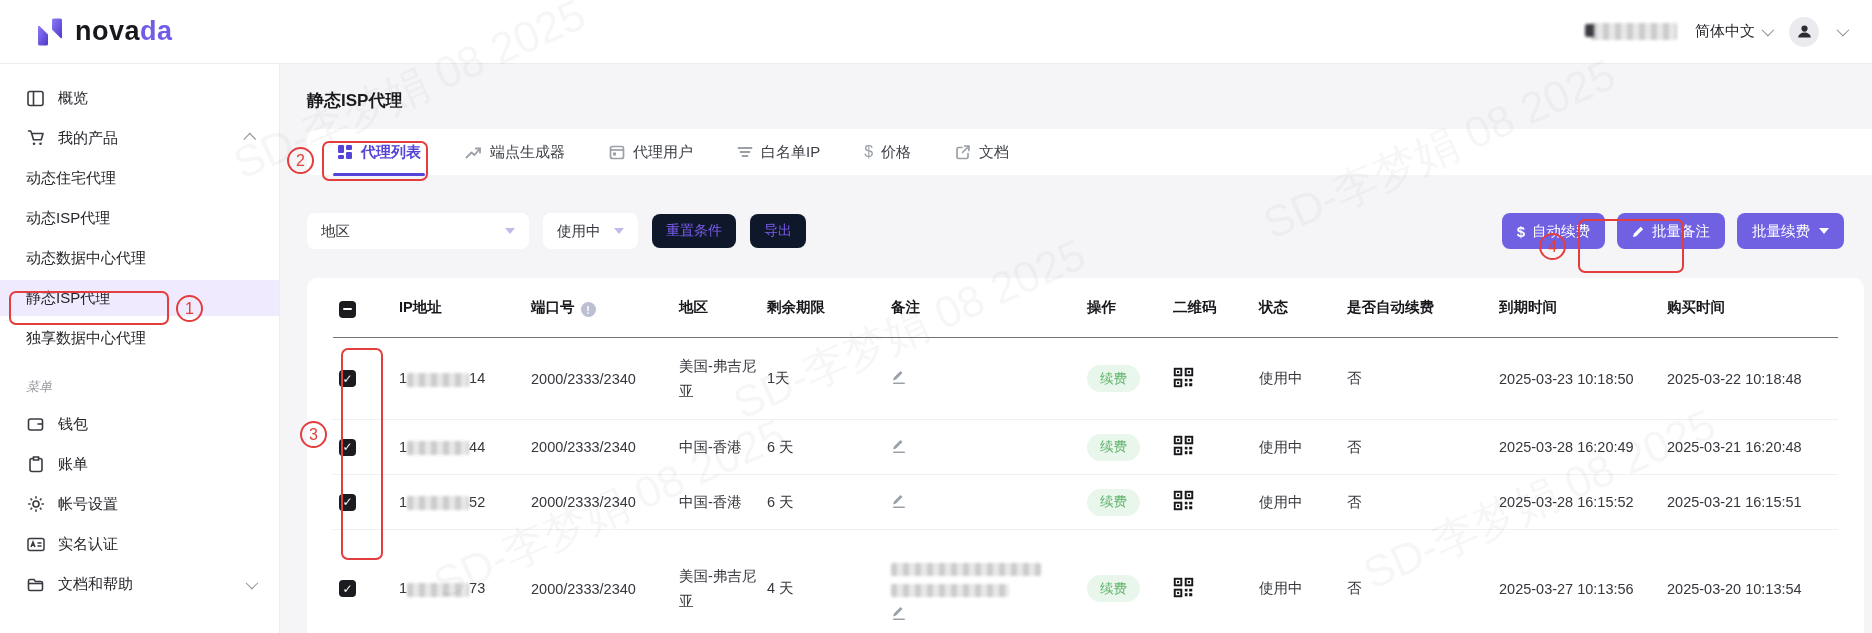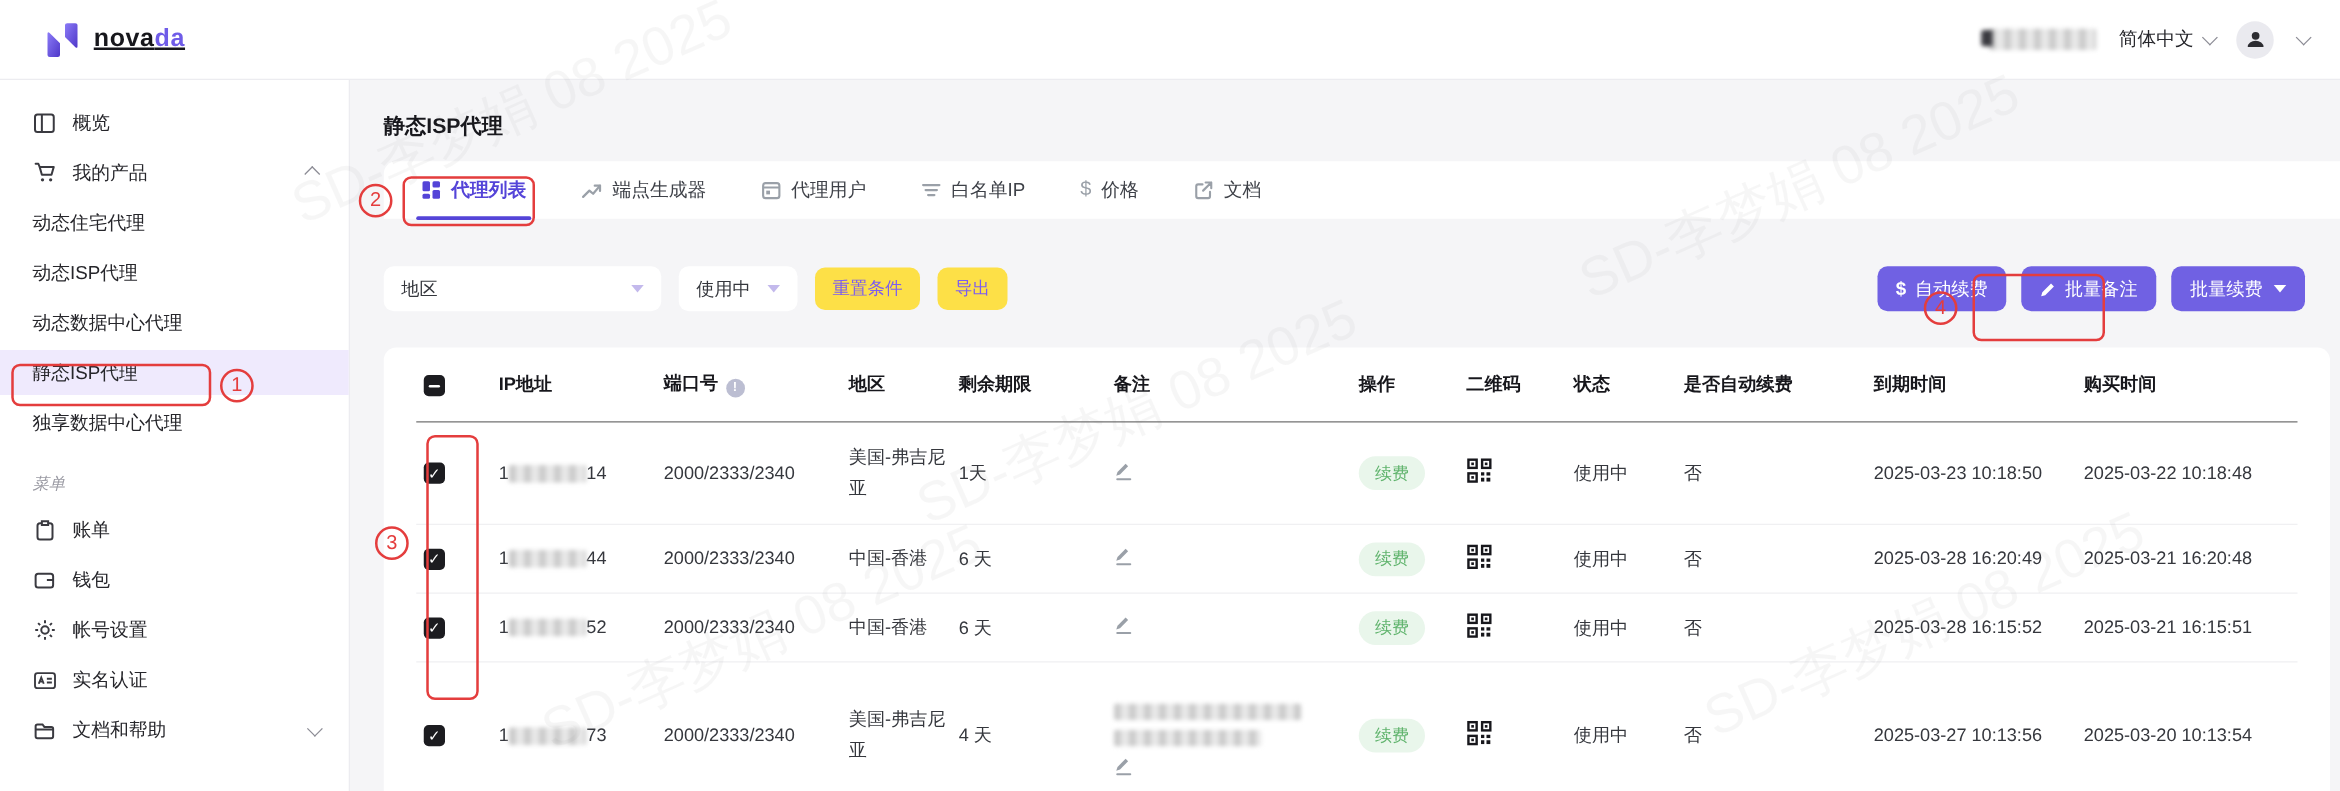--- a/index.html
+++ b/index.html
@@ -6,21 +6,21 @@
   html,body { width:1872px; height:633px; }
   body { font-family:"Liberation Sans","DejaVu Sans",sans-serif; color:#1d1d22; background:#fff; }
   .page { position:relative; width:1872px; height:633px; overflow:hidden; background:#fff; }
 
   
   .wm { position:absolute; color:#6a6a6a; opacity:.05; font-size:44px; transform:rotate(-24deg); white-space:nowrap; pointer-events:none; z-index:5; }
 
   
   .topbar { height:64px; display:flex; align-items:center; justify-content:space-between; padding:0 26px 0 34px; border-bottom:1px solid #ececf0; background:#fff; position:relative; z-index:2; }
   .logo { display:flex; align-items:center; gap:9px; }
-  .logo-text { font-size:20px; font-weight:bold; letter-spacing:.5px; color:#17171c;text-decoration:underline; }
+  .logo-text { font-size:27px; font-weight:bold; letter-spacing:.5px; color:#17171c; }
   .logo-text .accent { color:#6f5ce8; }
   .top-right { display:flex; align-items:center; gap:18px; }
   .redact { display:inline-block; height:14px; border-radius:2px;
     background:repeating-linear-gradient(90deg,#cccccc 0 6px,#e8e8e8 6px 12px); filter:blur(1.5px); vertical-align:middle; }
   .top-redact { width:86px; height:17px; position:relative; }
   .top-redact::before { content:""; position:absolute; left:-6px; top:1px; width:9px; height:13px; background:#3a3a40; border-radius:2px 0 0 2px; filter:blur(.4px); }
   .lang { display:flex; align-items:center; gap:7px; font-size:15px; color:#26262b; cursor:pointer; }
   .chev { width:9px; height:9px; border-right:1.6px solid #8b8b94; border-bottom:1.6px solid #8b8b94; transform:rotate(45deg) translateY(-2px); display:inline-block; }
   .avatar { width:30px; height:30px; border-radius:50%; background:#eaeaef; display:flex; align-items:center; justify-content:center; }
 
@@ -48,21 +48,21 @@
   .tab.active::after { content:""; position:absolute; left:-4px; right:-4px; bottom:-2px; height:3px; background:#5444d8; border-radius:2px; }
 
   
   .filter-row { margin:38px 28px 0 27px; display:flex; align-items:center; gap:14px; }
   .select { height:36px; background:#fff; border-radius:8px; display:flex; align-items:center; justify-content:space-between; padding:0 14px; font-size:14.5px; color:#35373d; cursor:pointer; }
   .sel-region { width:222px; }
   .sel-status { width:95px; }
   .sel-arrow { width:0; height:0; border-left:5px solid transparent; border-right:5px solid transparent; border-top:6px solid #c3b9ec; margin-left:8px; }
   .search { height:36px; width:182px; background:#fff; border:none; border-radius:8px; padding:0 14px; font-size:14.5px; color:#35373d; }
   .search::placeholder { color:#4a4d55; opacity:1; }
-  .btn-lav { height:34px; padding:0 14px; border-radius:8px; background:#fde047; color:#7c5cf0; font-size:14px; border:none; cursor:pointer; }
+  .btn-lav { height:34px; padding:0 14px; border-radius:8px; background:#0f172a; color:#7c5cf0; font-size:14px; border:none; cursor:pointer; }
   .spacer { flex:1; }
   .btn-purple { height:36px; padding:0 15px; border-radius:8px; background:#7061e3; color:#fff; font-size:14.5px; border:none; cursor:pointer; display:flex; align-items:center; gap:7px; }
   .btn-purple .dd { width:0; height:0; border-left:5px solid transparent; border-right:5px solid transparent; border-top:6px solid #fff; margin-left:2px; }
   .actions { display:flex; gap:12px; align-items:center; margin-right:0; }
 
   
   .table-card { margin:29px 8px 0 27px; background:#fff; border-radius:10px; padding:0 26px; height:372px; overflow:hidden; }
   .trow { display:grid; grid-template-columns:66px 132px 148px 88px 124px 196px 86px 86px 88px 152px 168px 1fr; align-items:center; }
   .thead { height:60px; font-weight:bold; font-size:14.5px; color:#17171c; border-bottom:1px solid #737373; }
   .tbody-row { border-bottom:1px solid #f0f0f2; font-size:14.5px; color:#35373d; }
@@ -160,35 +160,35 @@
           <span>静态ISP代理</span>
         </div>
       <div class="side-item side-sub">
           <span>独享数据中心代理</span>
         </div>
 
       <div class="side-section">菜单</div>
 
       <div class="side-item">
         <span class="sicon">
+          <svg width="17" height="17" viewBox="0 0 17 17" fill="none" stroke="#3a3a40" stroke-width="1.6">
+              <rect x="1.5" y="3" width="14" height="11" rx="2"></rect>
+              <path d="M10.5 8 h5"></path>
+            </svg>
+        </span>
+        <span>钱包</span>
+      </div>
+      <div class="side-item">
+        <span class="sicon">
           <svg width="16" height="17" viewBox="0 0 16 17" fill="none" stroke="#3a3a40" stroke-width="1.6">
               <rect x="2" y="2.5" width="12" height="13" rx="2"></rect>
               <path d="M5.5 1 h5 v3 h-5 Z" fill="#fff"></path>
             </svg>
         </span>
         <span>账单</span>
-      </div>
-      <div class="side-item">
-        <span class="sicon">
-          <svg width="17" height="17" viewBox="0 0 17 17" fill="none" stroke="#3a3a40" stroke-width="1.6">
-              <rect x="1.5" y="3" width="14" height="11" rx="2"></rect>
-              <path d="M10.5 8 h5"></path>
-            </svg>
-        </span>
-        <span>钱包</span>
       </div>
       <div class="side-item">
         <span class="sicon">
           <svg width="18" height="18" viewBox="0 0 18 18" fill="none" stroke="#3a3a40" stroke-width="1.6">
               <circle cx="9" cy="9" r="3"></circle>
               <path d="M9 1.2 v2.3 M9 14.5 v2.3 M1.2 9 h2.3 M14.5 9 h2.3 M3.5 3.5 l1.6 1.6 M12.9 12.9 l1.6 1.6 M14.5 3.5 l-1.6 1.6 M5.1 12.9 l-1.6 1.6"></path>
             </svg>
         </span>
         <span>帐号设置</span>
       </div>

